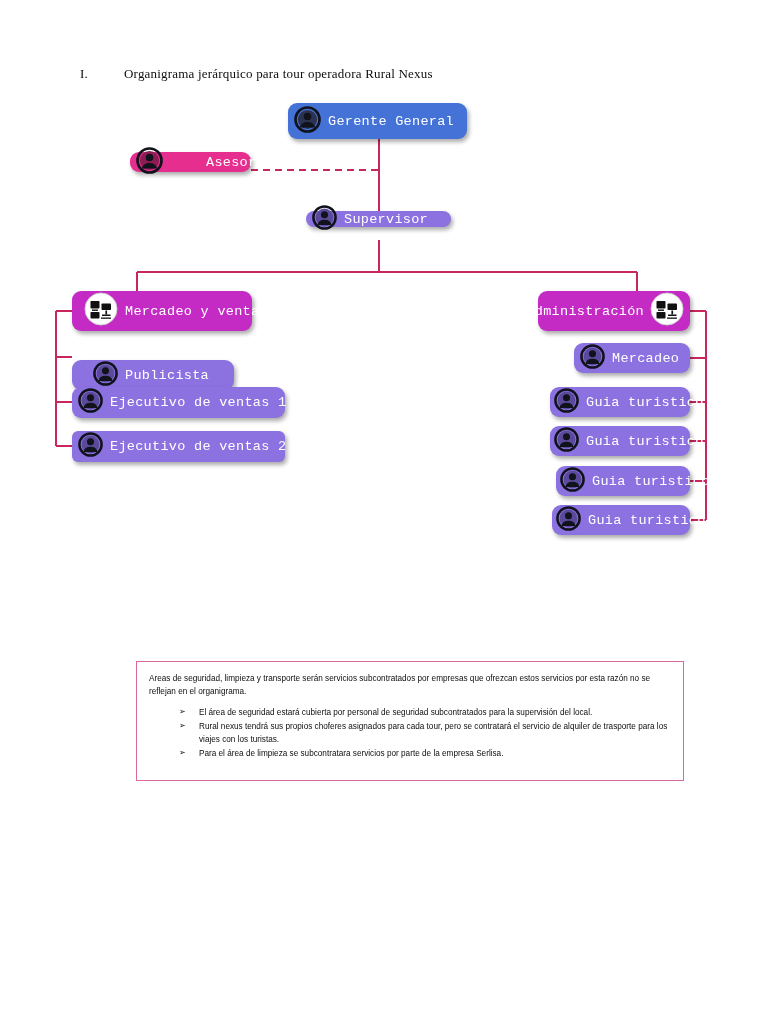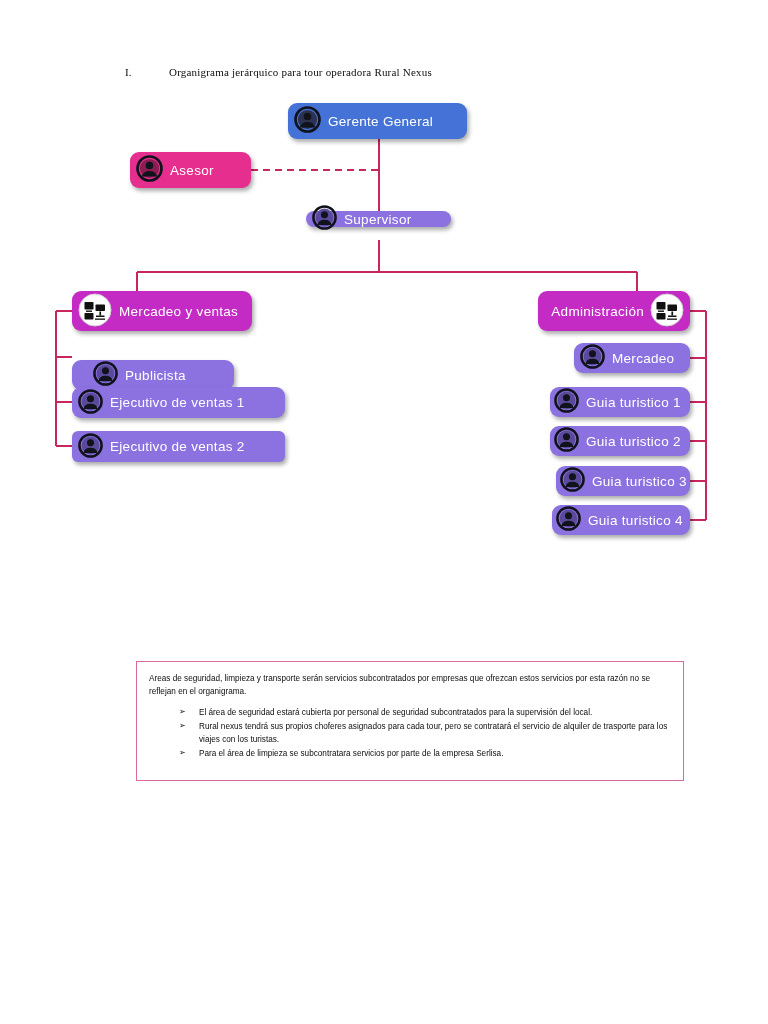--- a/index.html
+++ b/index.html
@@ -22,25 +22,24 @@
     height: 1024px;
   }
 
   
   .heading {
     position: absolute;
     left: 80px;
     top: 66px;
     width: 600px;
     font-family: "Liberation Serif", serif;
-    font-size: 11px;
+    font-size: 13px;
     color: #0d0d0d;
     letter-spacing: 0.2px;
     white-space: nowrap;
-    margin-left: 45px;
   }
   .heading .numeral {
     display: inline-block;
     width: 44px;
   }
 
   
   #connectors {
     position: absolute;
     left: 0; top: 0;
@@ -50,21 +49,21 @@
   }
 
   
   .node {
     position: absolute;
     box-sizing: border-box;
     border-radius: 9px;
     display: flex;
     align-items: center;
     color: #ffffff;
-    font-family: Liberation Sans, sans-serif;
+    font-family: Liberation Mono, monospace;
     font-size: 13.5px;
     letter-spacing: 0.3px;
     box-shadow: 2px 3px 4px rgba(0,0,0,0.33);
     white-space: nowrap;
   }
   .node .label {
     position: relative;
     z-index: 2;
   }
 
@@ -170,21 +169,21 @@
       <svg width="27" height="27" viewBox="0 0 32 32">
         <circle cx="16" cy="16" r="14.2" fill="none" stroke="#10121c" stroke-width="3.2"></circle>
         <circle cx="16" cy="16" r="11.4" fill="#2b3350"></circle>
         <circle cx="16" cy="12.4" r="4.5" fill="#10121c"></circle>
         <path d="M 6.8 25.6 a 9.4 8.4 0 0 1 18.4 0 z" fill="#10121c"></path>
       </svg>
     </span>
     <span class="label">Gerente General</span>
   </div>
 
-  <div class="node n-pink lay-icon-left" style="left:130px; top:152px; width:121px; height:36px; padding-left:6px;">
+  <div class="node n-pink lay-icon-left" style="left:130px; top:152px; width:121px; height:20px; padding-left:6px;gap:36px;">
     <span class="icon-badge">
       <svg width="27" height="27" viewBox="0 0 32 32">
         <circle cx="16" cy="16" r="14.2" fill="none" stroke="#10121c" stroke-width="3.2"></circle>
         <circle cx="16" cy="16" r="11.4" fill="#8d1c53"></circle>
         <circle cx="16" cy="12.4" r="4.5" fill="#10121c"></circle>
         <path d="M 6.8 25.6 a 9.4 8.4 0 0 1 18.4 0 z" fill="#10121c"></path>
       </svg>
     </span>
     <span class="label">Asesor</span>
   </div>
@@ -194,21 +193,21 @@
       <svg width="25" height="25" viewBox="0 0 32 32">
         <circle cx="16" cy="16" r="14.2" fill="none" stroke="#10121c" stroke-width="3.2"></circle>
         <circle cx="16" cy="16" r="11.4" fill="#5b4a9c"></circle>
         <circle cx="16" cy="12.4" r="4.5" fill="#10121c"></circle>
         <path d="M 6.8 25.6 a 9.4 8.4 0 0 1 18.4 0 z" fill="#10121c"></path>
       </svg>
     </span>
     <span class="label">Supervisor</span>
   </div>
 
-  <div class="node n-orchid lay-icon-left" style="left:72px; top:291px; width:180px; height:40px; padding-left:6px;">
+  <div class="node n-orchid lay-icon-left" style="left:72px; top:291px; width:180px; height:40px; padding-left:12px;">
     <span class="icon-badge">
       <svg width="34" height="34" viewBox="0 0 34 34">
         <circle cx="17" cy="17" r="16" fill="#ffffff" stroke="#d2d2d2" stroke-width="1"></circle>
         <g fill="#111111">
           <rect x="6.5" y="9" width="9" height="7.5" rx="0.8"></rect>
           <rect x="8" y="17.5" width="6" height="1.4"></rect>
           <rect x="6.5" y="20" width="9" height="6.5" rx="0.8"></rect>
           <rect x="17.5" y="11.5" width="9.5" height="6.5" rx="0.8"></rect>
           <rect x="21.4" y="18.5" width="1.7" height="4"></rect>
           <rect x="18" y="22.5" width="8.5" height="1.5"></rect>

